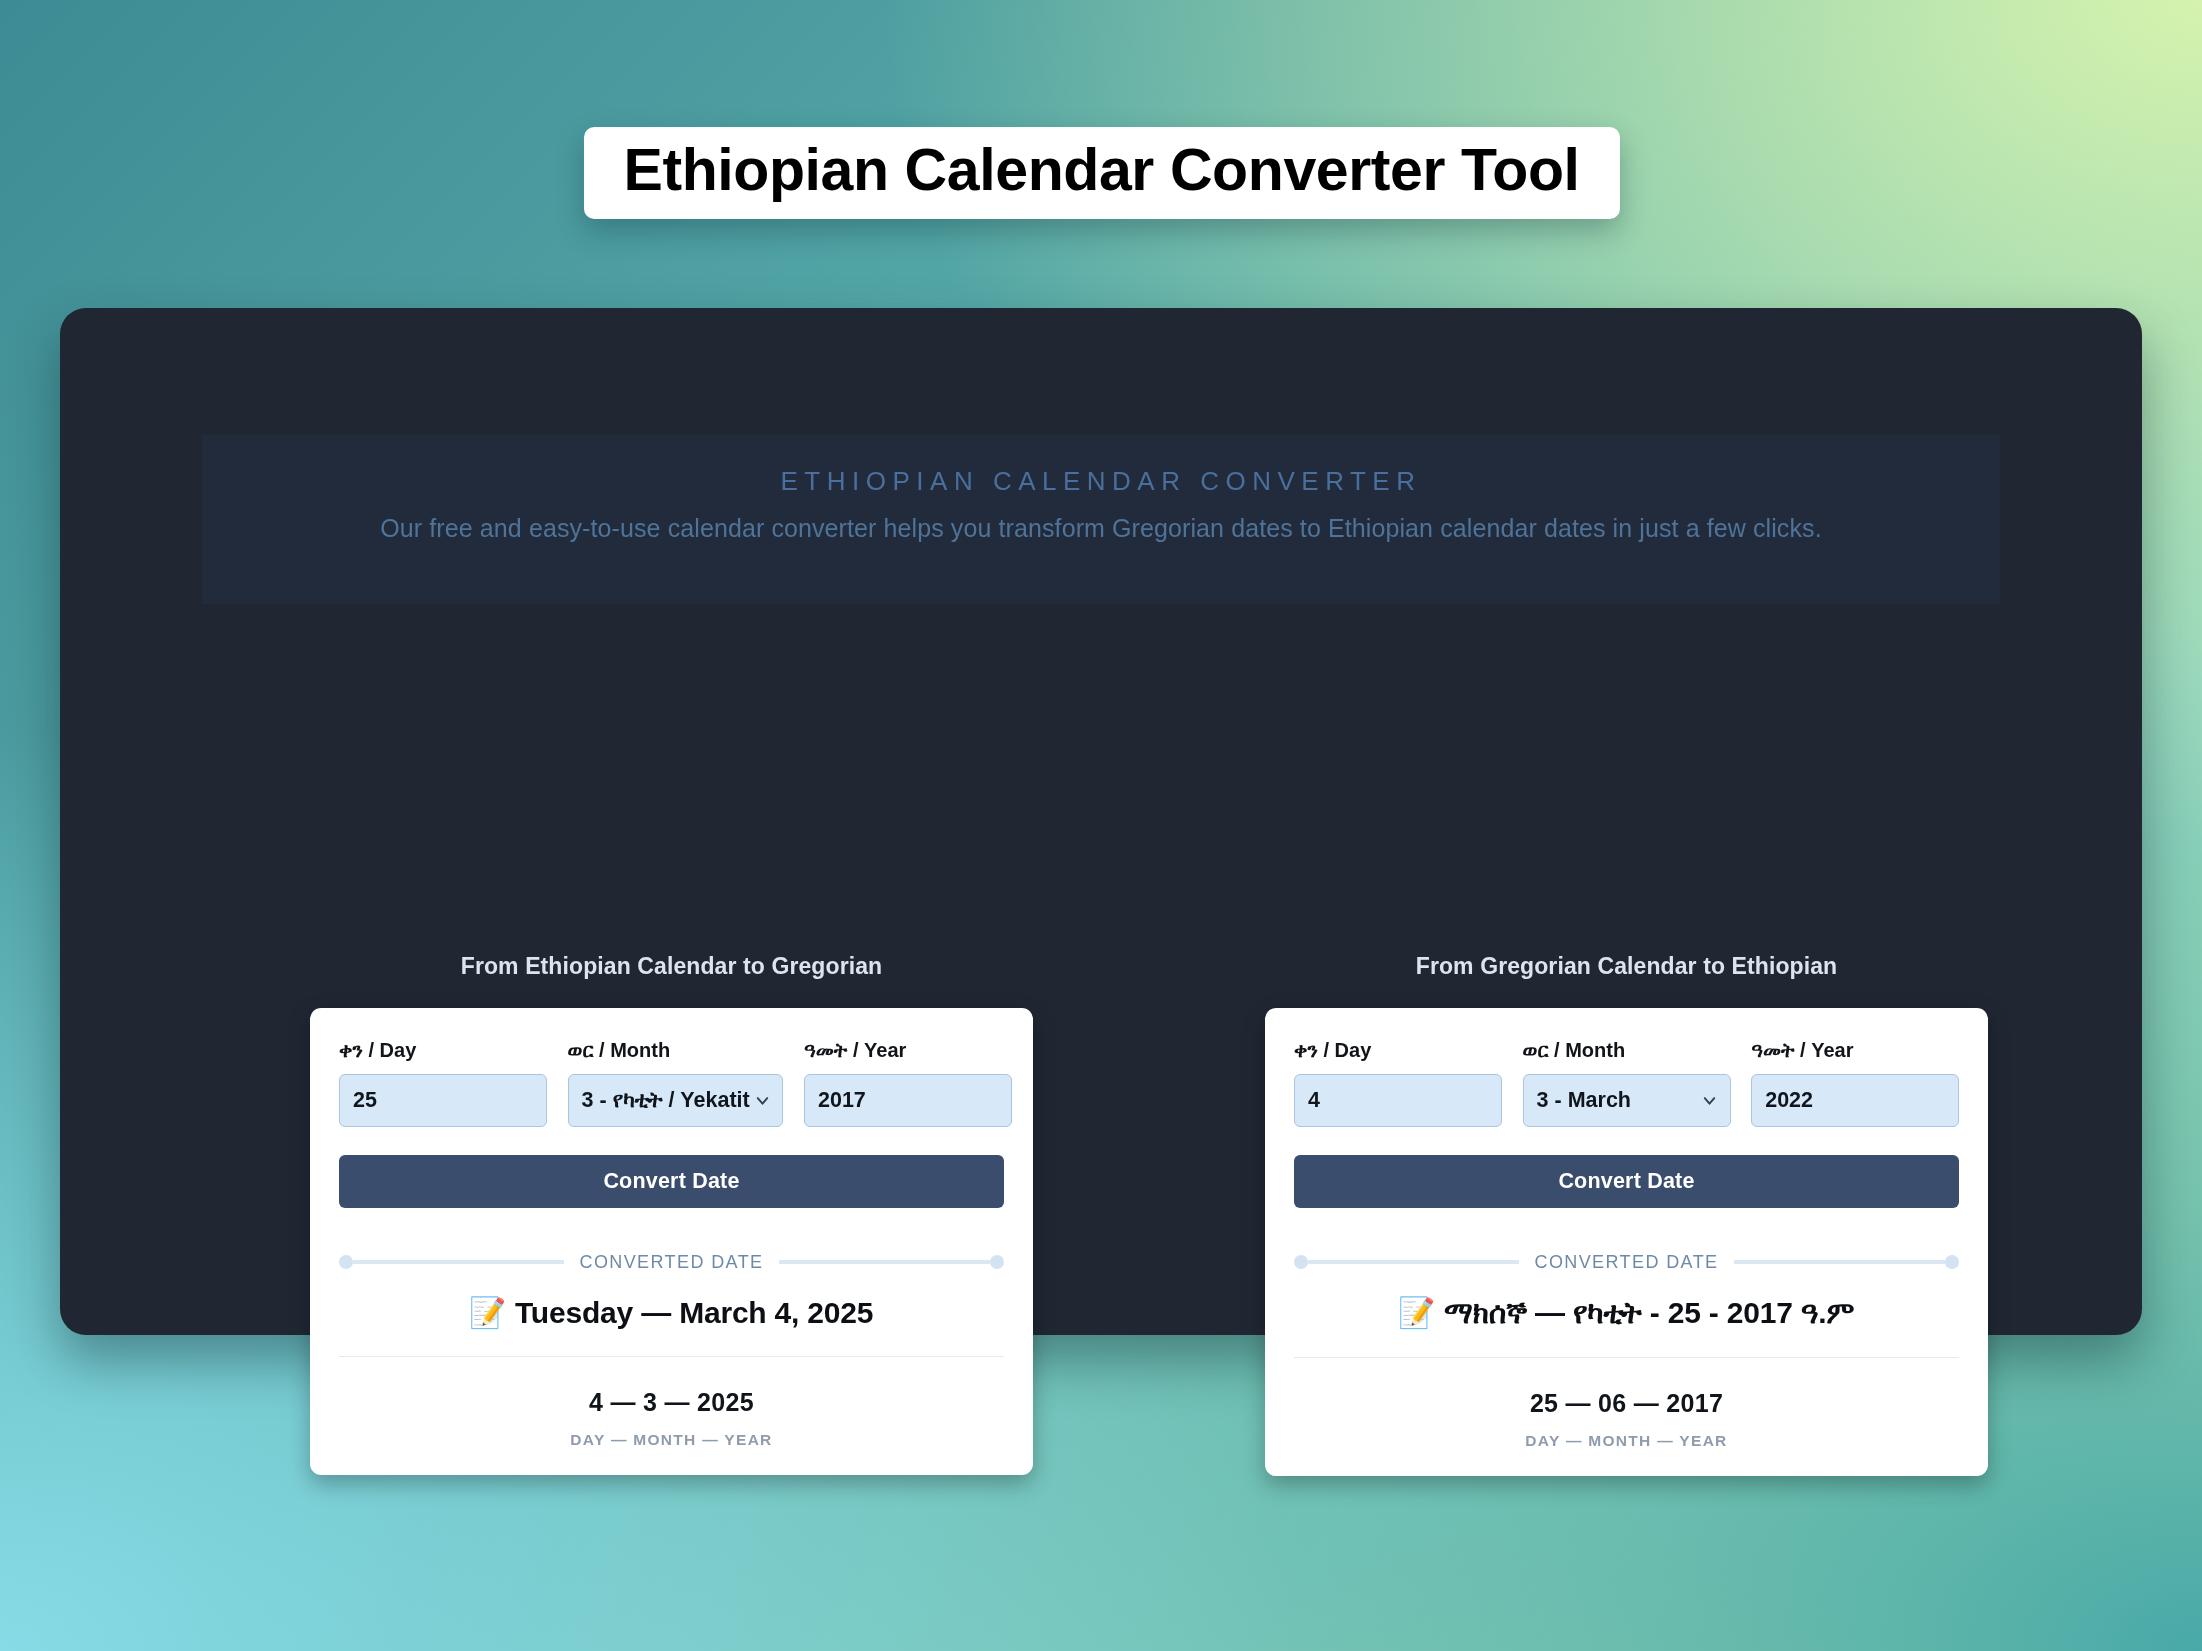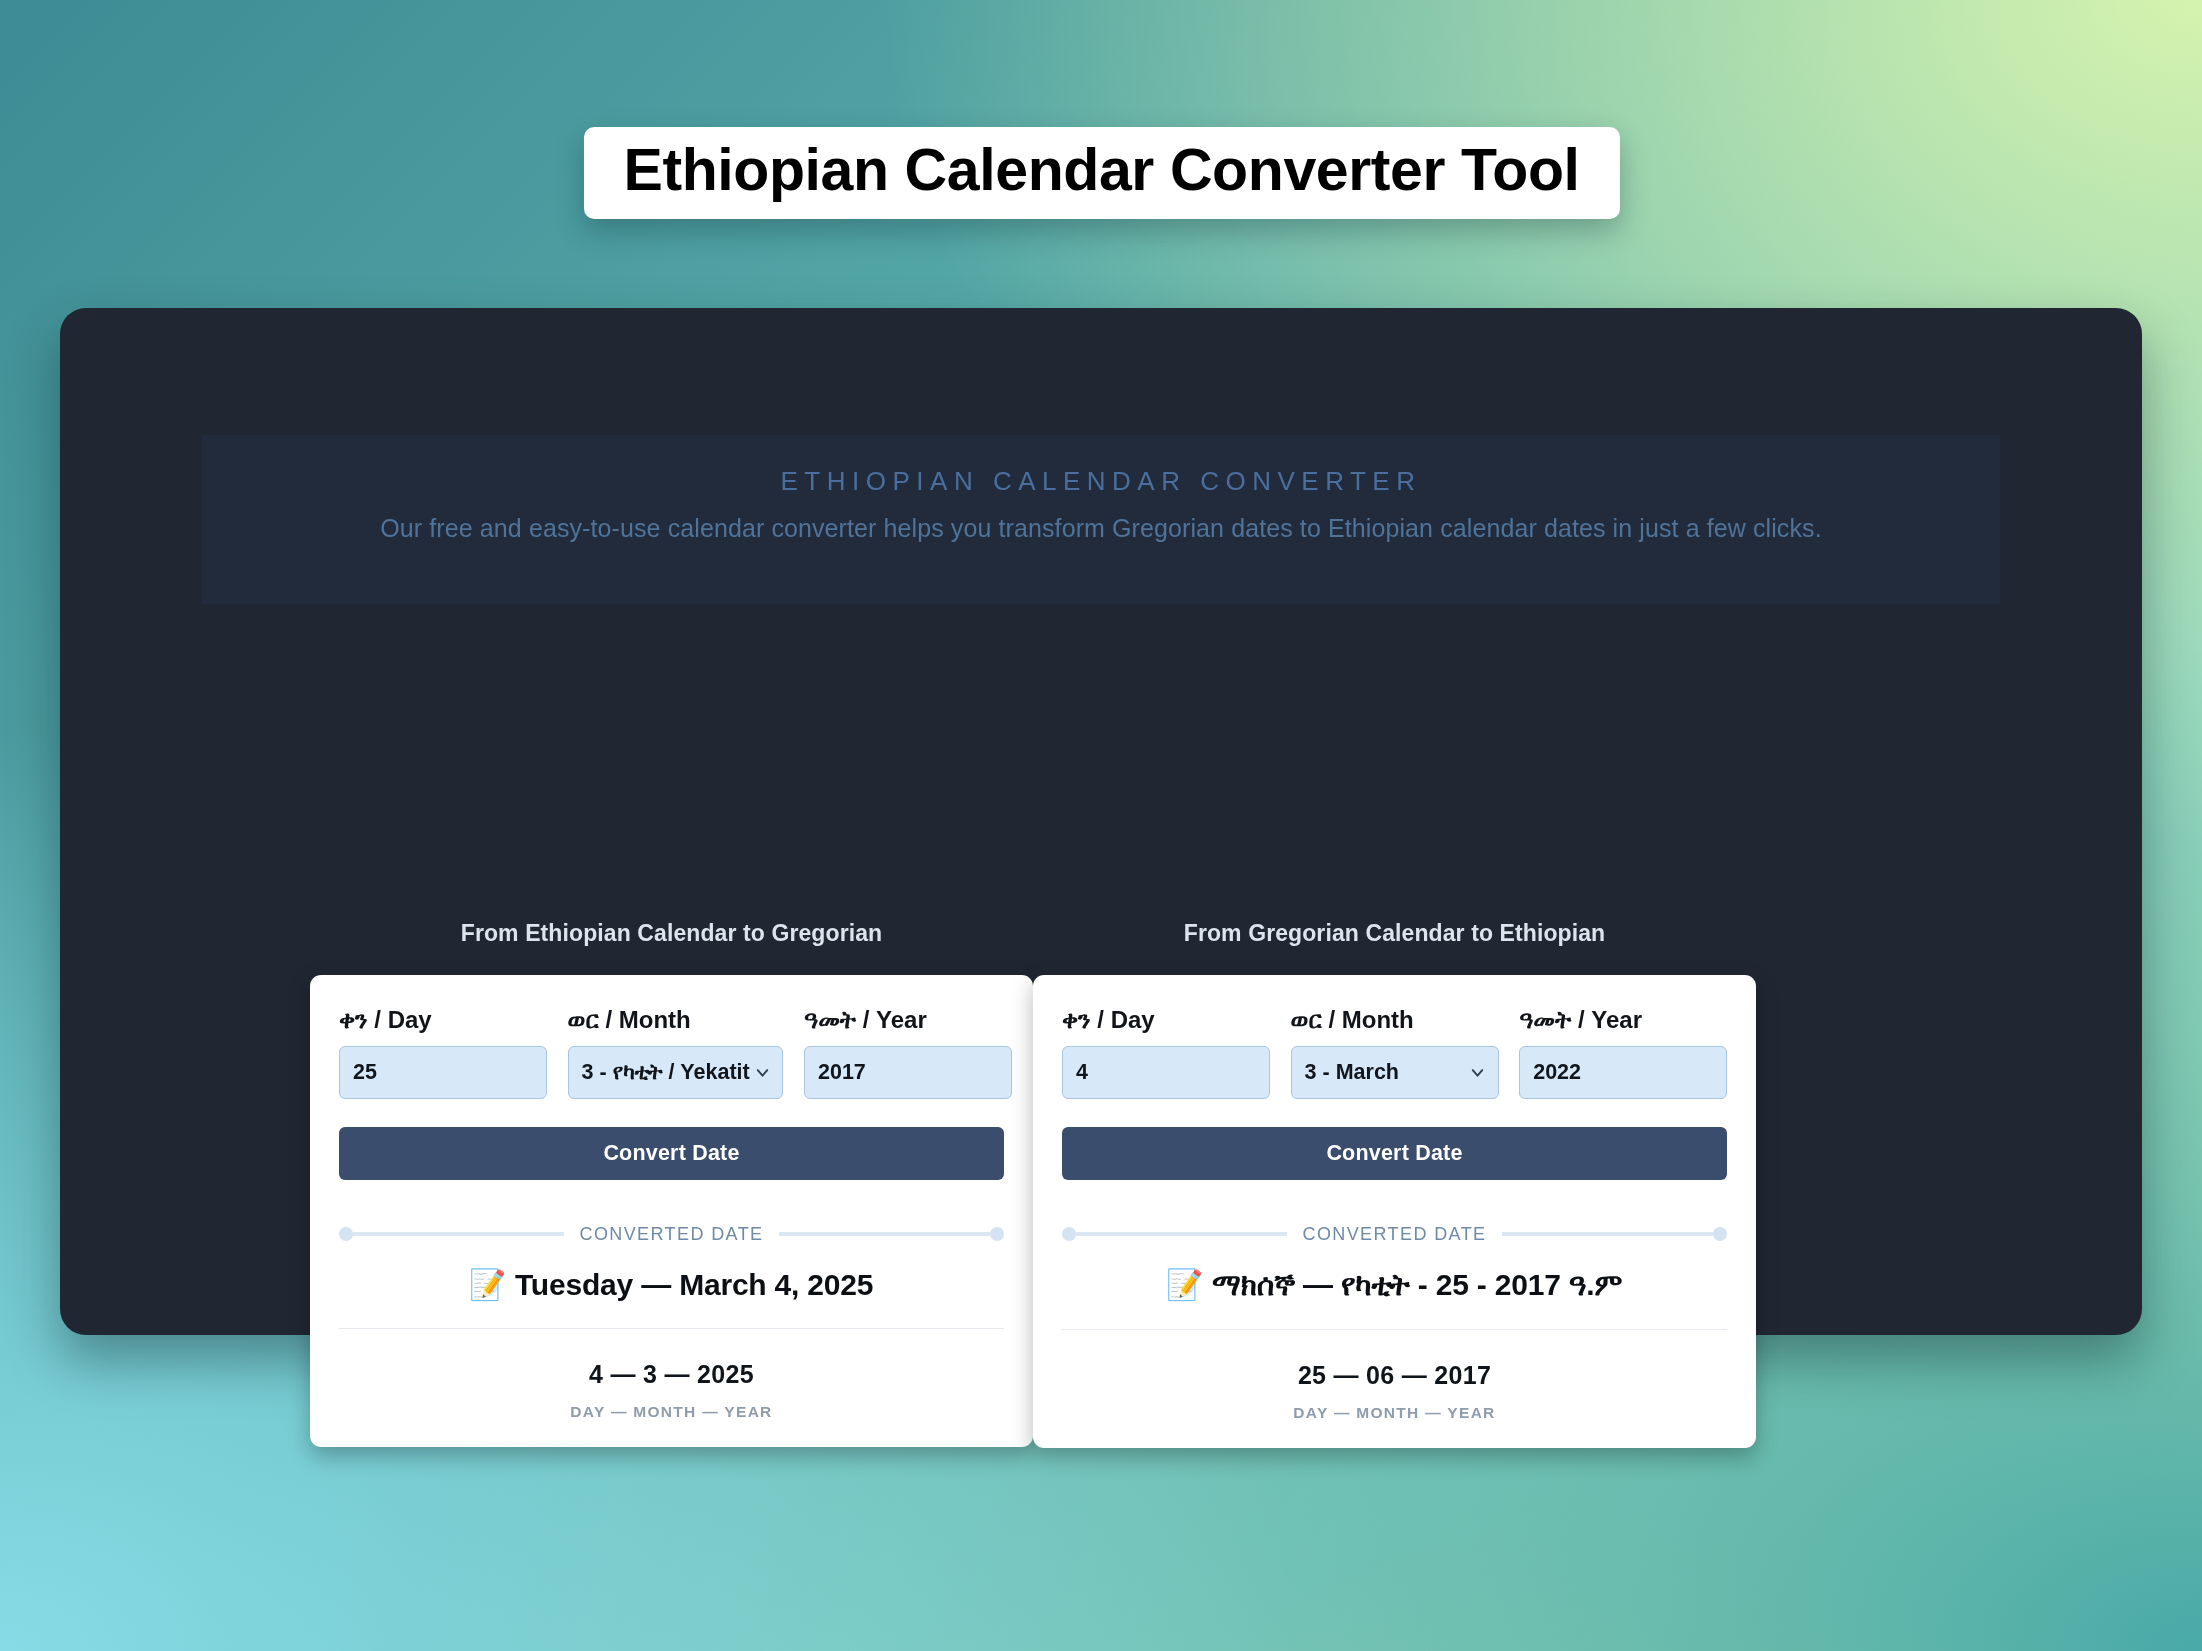--- a/index.html
+++ b/index.html
@@ -75,25 +75,25 @@
     margin-top: 17px;
     font-size: 25px;
     font-weight: 400;
     color: #4f7399;
     letter-spacing: 0.1px;
   }
 
   
   .columns {
     position: absolute;
-    top: 612px;
+    top: 645px;
     left: 250px;
     width: 1678px;
     display: flex;
-    justify-content: flex-start;
+    justify-content: space-between;
   }
   .column { width: 723px; }
 
   .section-heading {
     text-align: center;
     font-size: 23px;
     font-weight: 700;
     color: #dde4ed;
     margin-bottom: 28px;
     letter-spacing: 0.1px;
@@ -109,21 +109,21 @@
   .field-row {
     display: flex;
     gap: 20.6px;
   }
   .field { flex: 1; }
   .field.day   { flex: 0 0 208px; }
   .field.month { flex: 0 0 208px; }
   .field.year  { flex: 0 0 208px; }
 
   .field-label {
-    font-size: 24px;
+    font-size: 20px;
     font-weight: 700;
     color: #111418;
     margin-bottom: 12px;
     white-space: nowrap;
   }
 
   .input-box,
   .select-box {
     width: 100%;
     height: 53px;

